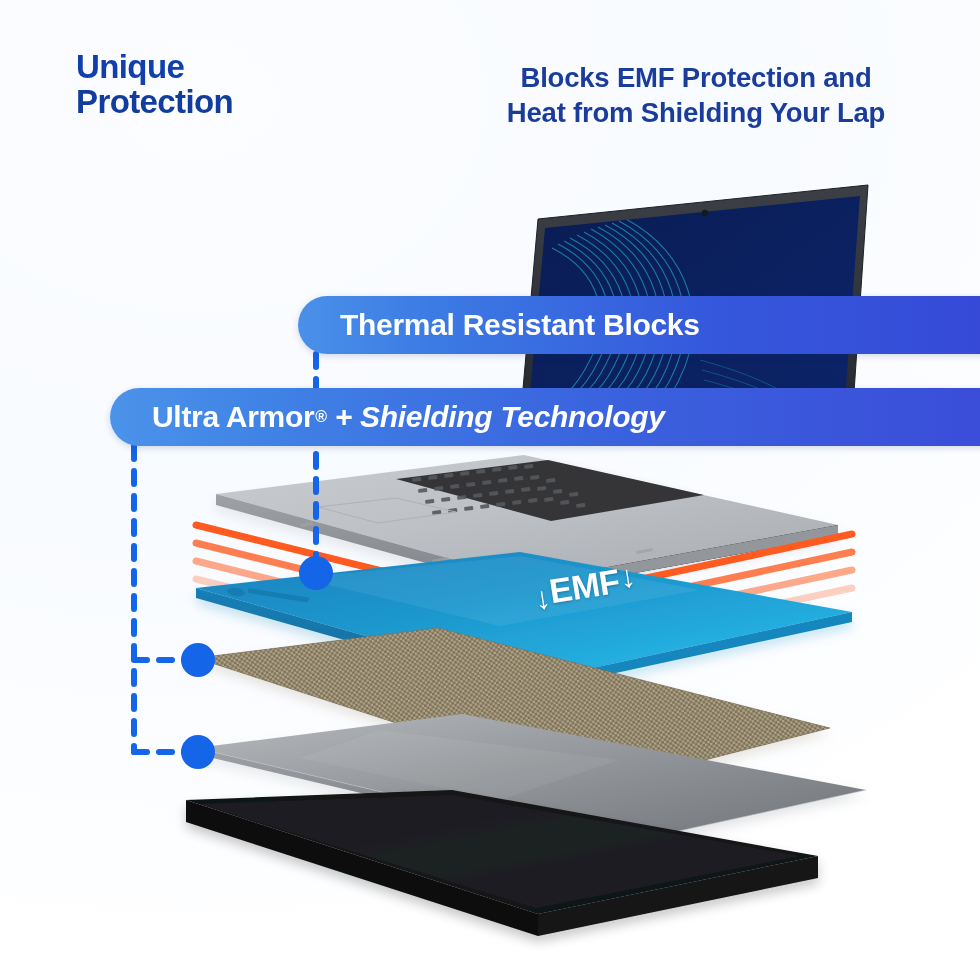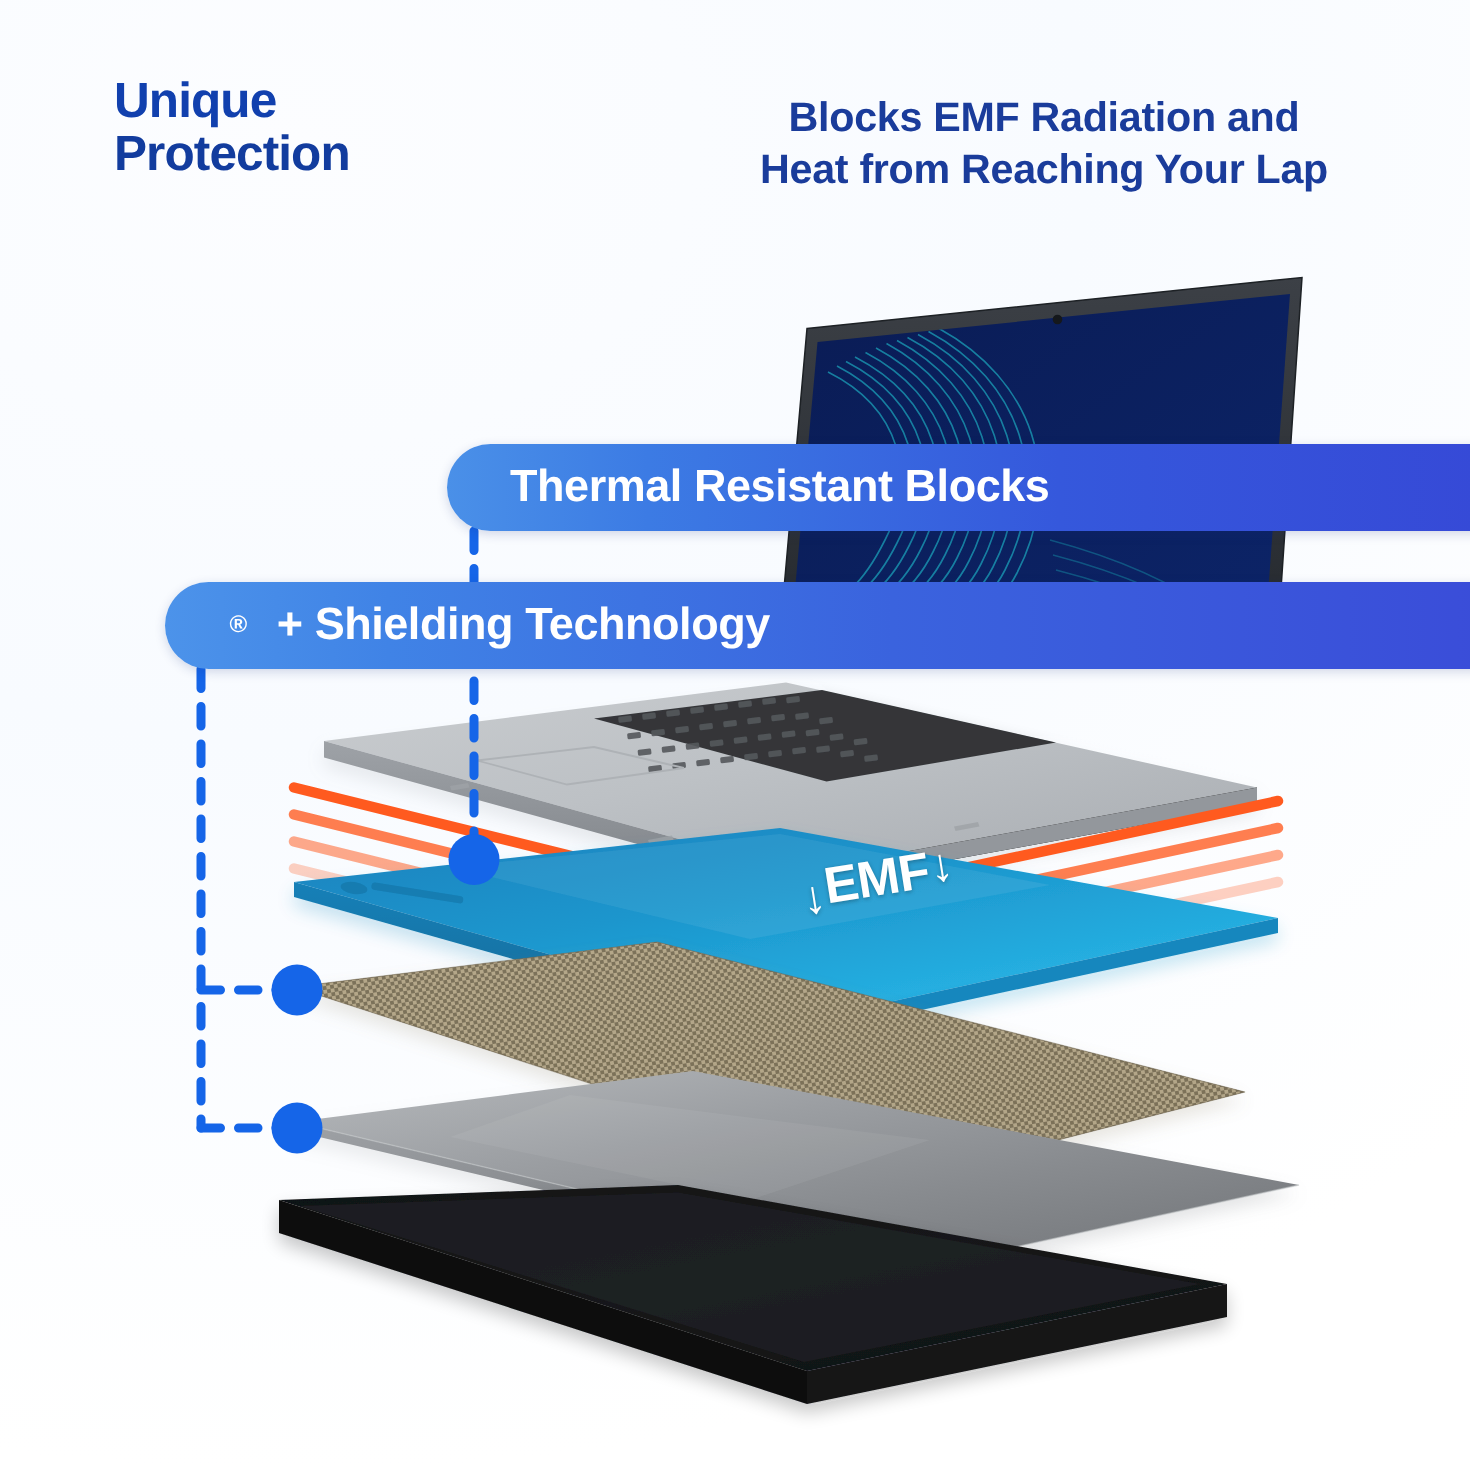--- a/index.html
+++ b/index.html
@@ -307,31 +307,32 @@
       <circle cx="198" cy="752" r="17"></circle>
     </g>
   </svg>
 
   <div class="headline">
     <span class="l l1">Unique</span>
     <span class="l l3">Protection</span>
   </div>
 
   <div class="subhead">
-    <span>Blocks EMF Radiation and</span>
-    <span>Heat from Reaching Your Lap</span>
+    <span>Blocks EMF Protection and</span>
+    <span>Heat from Shielding Your Lap</span>
   </div>
 
   <div class="pill pill-1">
     <span>Thermal Resistant Blocks</span>
   </div>
 
   <div class="pill pill-2">
+    <span>Ultra Armor</span>
       <span class="reg">®</span>
-      <span style="margin-left:20px;">+ Shielding Technology</span>
+      <span style="margin-left:8px;font-style:italic;">+ Shielding Technology</span>
   </div>
 
   <div class="emf">
     <span class="arw arw-l">↓</span>
     <span>EMF</span>
     <span class="arw arw-r">↓</span>
   </div>
 
 </div>
 

